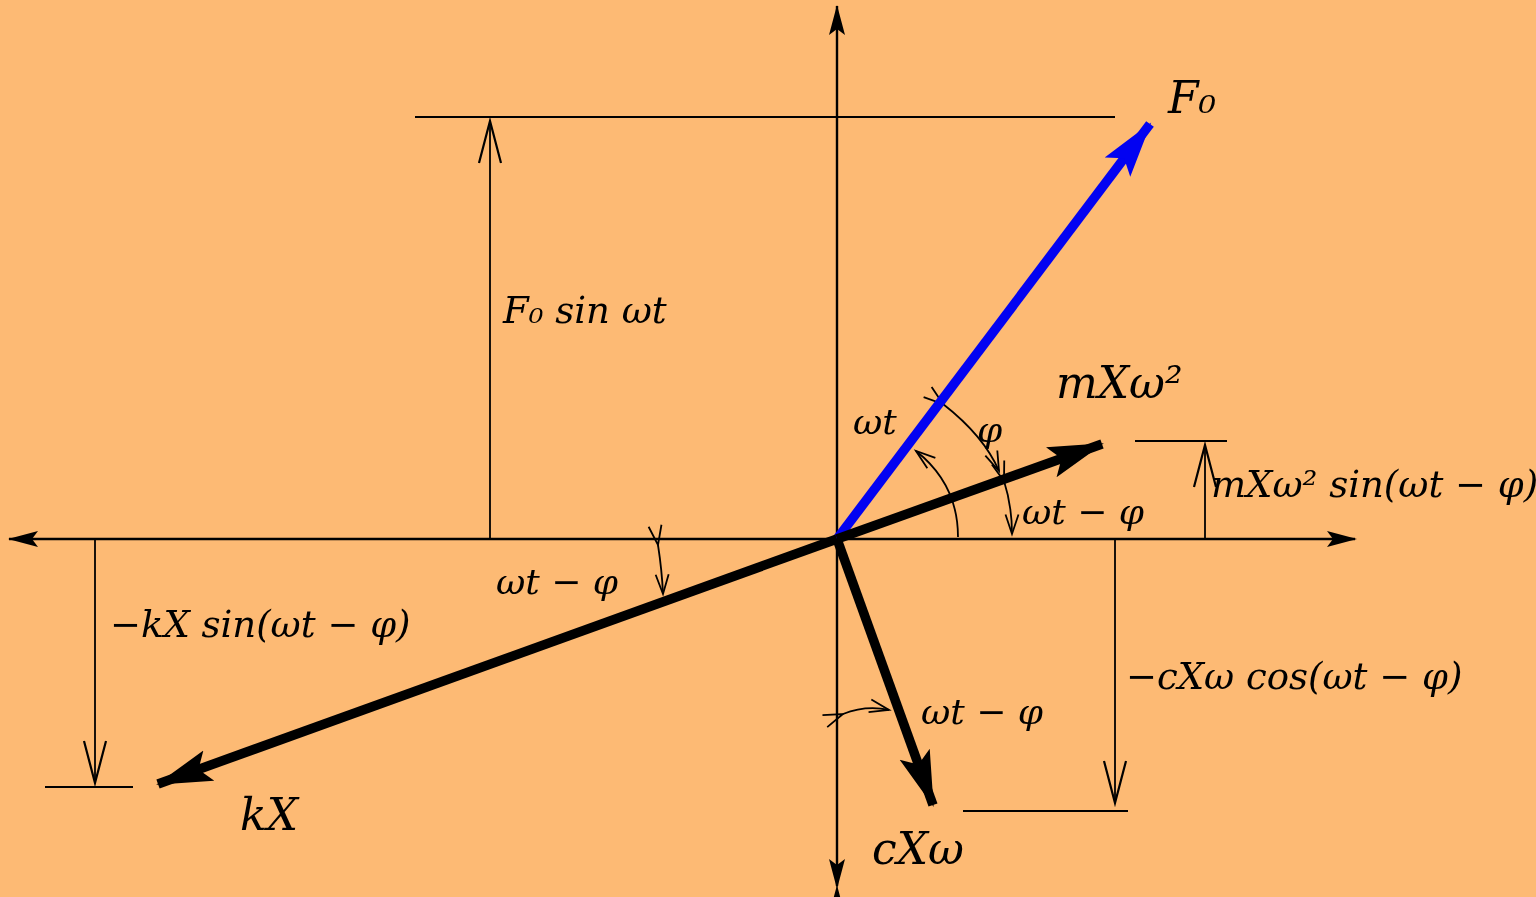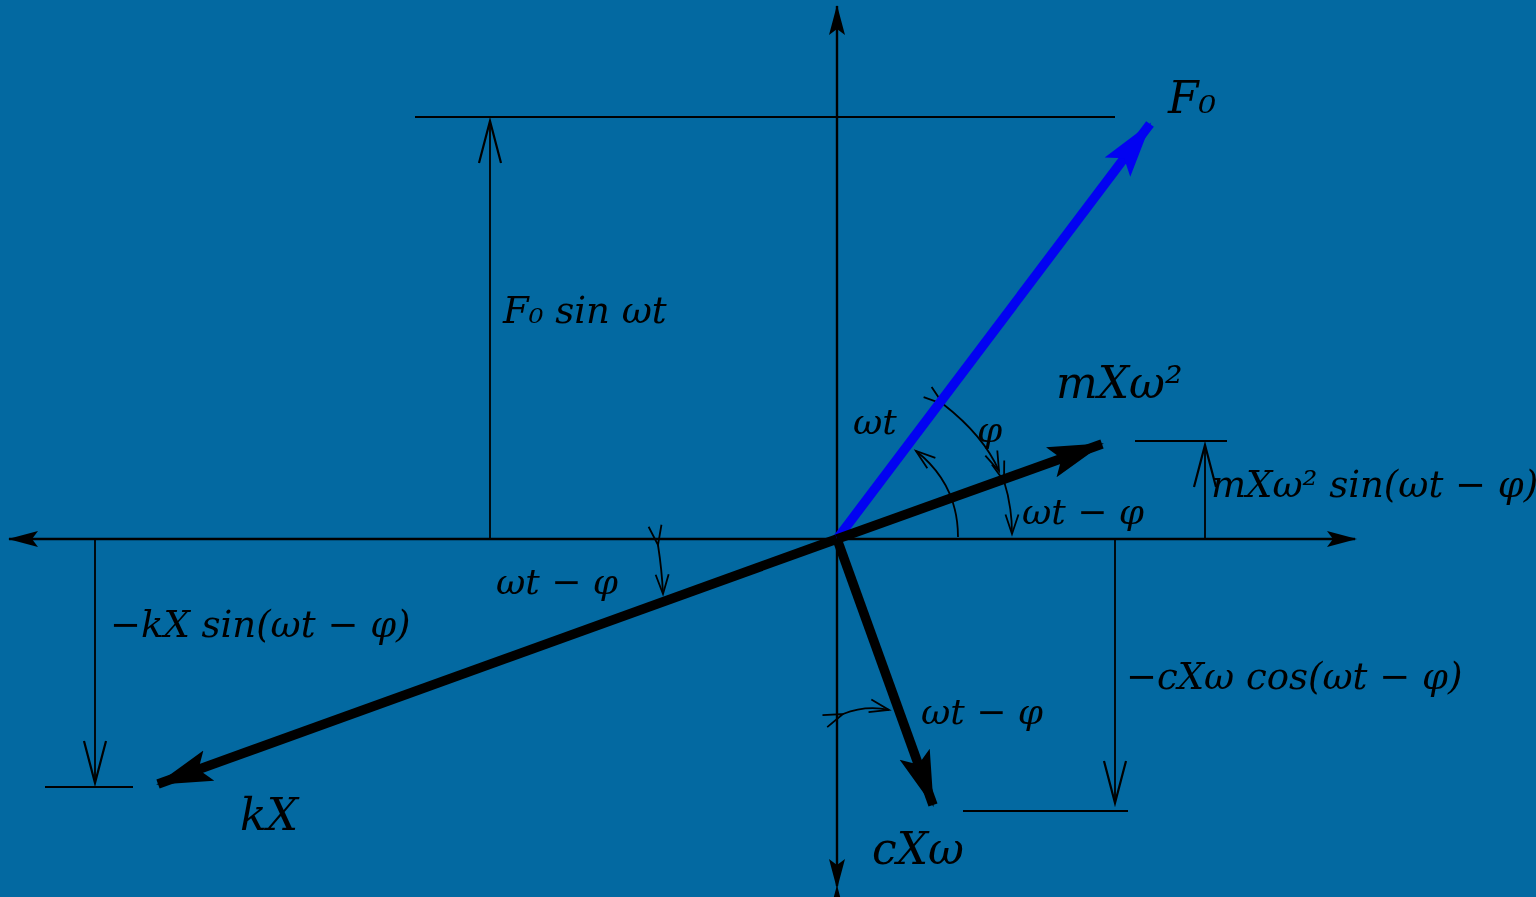--- a/index.html
+++ b/index.html
@@ -1,20 +1,20 @@
 <!DOCTYPE html>
 <html><head>
 <meta charset="utf-8">
 <style>
   html, body { margin: 0; padding: 0; background: #ffffff; }
   .canvas {
     position: relative;
     width: 1536px;
     height: 897px;
-    background: #0369a1;
+    background: #fdba74;
     overflow: hidden;
   }
   svg { display: block; }
   text {
     font-family: "DejaVu Serif", "Liberation Serif", serif;
     font-style: italic;
     fill: #000000;
   }
   .lbl-vec  { font-size: 44px; }
   .lbl-dim  { font-size: 37px; }

